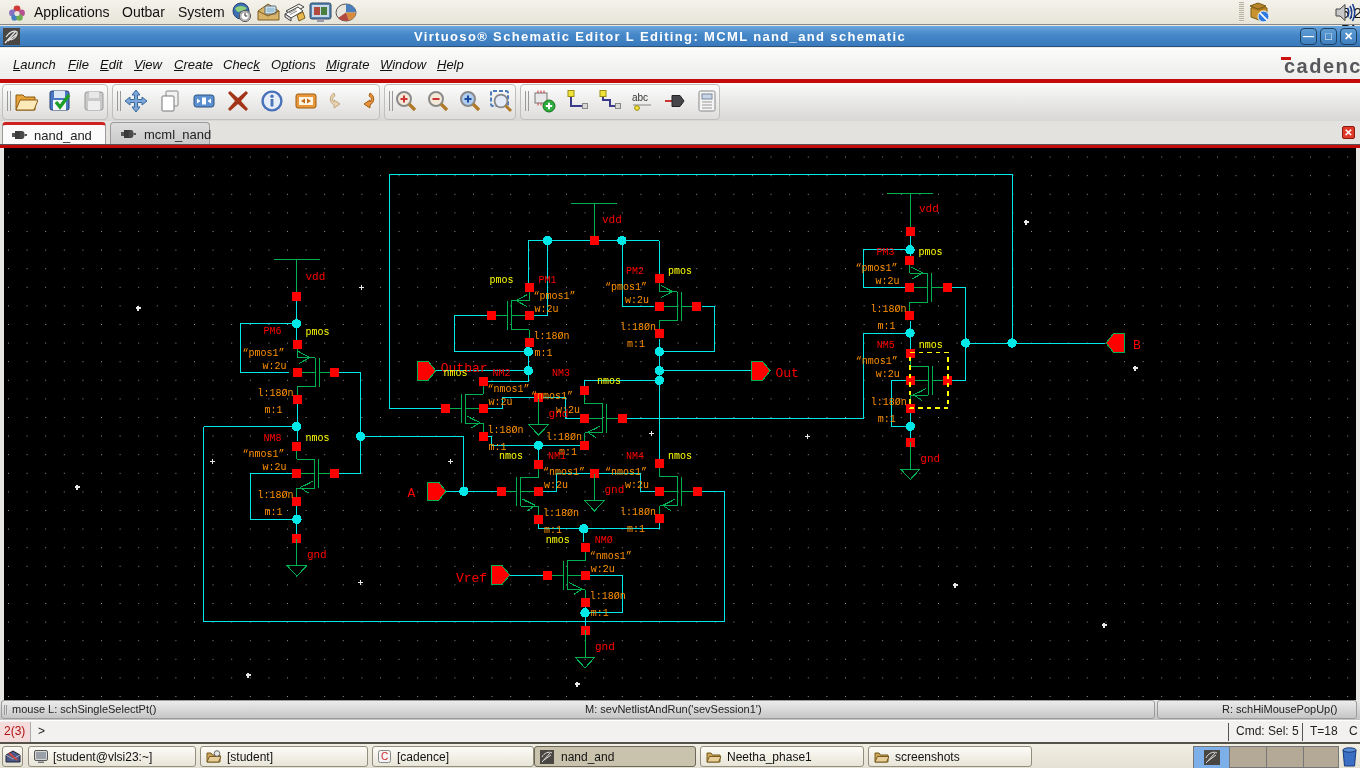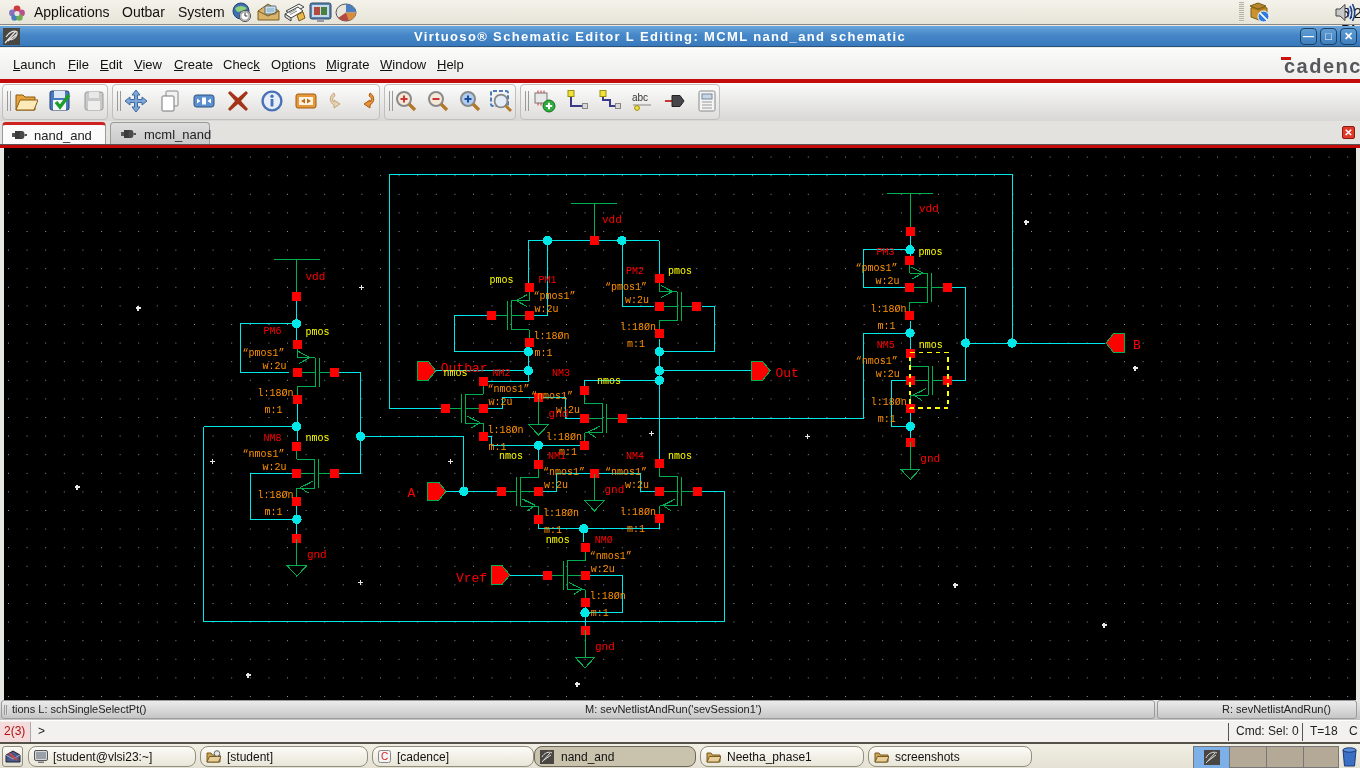--- a/index.html
+++ b/index.html
@@ -7,21 +7,21 @@
 #page{position:relative;width:1360px;height:768px;background:#ece9e0;}
 
 #panel{position:absolute;left:0;top:0;width:1360px;height:25px;background:linear-gradient(#f4f2ea,#e7e4d8);border-bottom:1px solid #888;}
 #panel .ptxt{position:absolute;top:4px;font-size:14px;color:#111;}
 
 #titlebar{position:absolute;left:0;top:26px;width:1360px;height:21px;background:linear-gradient(#6ca6dd,#4587c8 45%,#3a7abc);border-bottom:1px solid #26527f;}
 #titletxt{position:absolute;left:0;top:3px;width:1320px;text-align:center;font-size:13px;font-weight:bold;color:#fff;letter-spacing:1.35px;}
 .winbtn{position:absolute;top:2px;width:17px;height:17px;border:1px solid #1e415f;border-radius:4px;background:linear-gradient(#5e9cd4,#3f7fc0);color:#fff;font-size:11px;font-weight:bold;text-align:center;line-height:15px;}
 
 #menubar{position:absolute;left:0;top:48px;width:1360px;height:31px;background:linear-gradient(#fbfbfa,#ededec);border-top:1px solid #fff;}
-#menubar .mi{position:absolute;top:8px;font-size:13px;color:#111;}
+#menubar .mi{position:absolute;top:8px;font-size:13px;color:#111;font-style:italic;}
 #menubar .mi u{text-decoration:underline;}
 #redline1{position:absolute;left:0;top:79px;width:1360px;height:4px;background:#c40a0a;}
 
 #toolbar{position:absolute;left:0;top:83px;width:1360px;height:38px;background:linear-gradient(#fafafa,#d8d7d5);}
 .tgroup{position:absolute;top:1px;height:36px;background:linear-gradient(#fcfcfc,#dedddb);border:1px solid #c0bfbc;border-radius:4px;}
 .thandle{position:absolute;top:8px;width:4px;height:20px;border-left:1px solid #999;border-right:1px solid #999;}
 .ticon{position:absolute;top:6px;width:24px;height:24px;}
 
 #tabbar{position:absolute;left:0;top:121px;width:1360px;height:23px;background:#e4e2df;}
 .tab{position:absolute;top:1px;height:22px;border:1px solid #9a9a9a;border-bottom:none;border-radius:4px 4px 0 0;font-size:13px;color:#222;}
@@ -29,21 +29,21 @@
 
 #canvas{position:absolute;left:0;top:148px;width:1360px;height:552px;background:#e8e6e3;}
 #cv{position:absolute;left:0;top:0;}
 
 #statusbar{position:absolute;left:0;top:700px;width:1360px;height:20px;background:linear-gradient(#e8e8e8,#c2c2c2);font-size:11px;color:#222;}
 .sseg{position:absolute;top:0px;height:19px;background:linear-gradient(#ececec,#c6c6c6);border:1px solid #9b9b9b;border-radius:3px;}
 
 #cmdline{position:absolute;left:0;top:720px;width:1360px;height:22px;background:#f2f1ef;border-top:1px solid #fff;font-size:12px;color:#222;}
 
 #taskbar{position:absolute;left:0;top:742px;width:1360px;height:26px;background:linear-gradient(#f1eee3,#e5e2d4);border-top:2px solid #55524a;}
-.tbtn{position:absolute;top:2px;height:21px;background:linear-gradient(#fcfbf6,#e8e5d8);border:1px solid #928f7e;border-radius:8px;font-size:12px;color:#111;}
+.tbtn{position:absolute;top:2px;height:21px;background:linear-gradient(#fcfbf6,#e8e5d8);border:1px solid #928f7e;border-radius:3px;font-size:12px;color:#111;}
 </style>
 </head>
 <body>
 <div id="page">
   <div id="panel">
     <svg style="position:absolute;left:7px;top:3px" width="20" height="20" viewBox="0 0 20 20">
       <circle cx="10" cy="6" r="3.4" fill="#cf3b3b"></circle>
         <circle cx="5.5" cy="10" r="3.4" fill="#8a6fc0"></circle>
       <circle cx="14.5" cy="10" r="3.4" fill="#b8518f"></circle>
         <circle cx="7.5" cy="14.5" r="3.2" fill="#4a7fbf"></circle>
@@ -512,31 +512,31 @@
 <text x="875.8" y="377.3" fill="#ff9100" font-size="10">w:2u</text>
 <text x="870.8" y="404.8" fill="#ff9100" font-size="10">l:18Øn</text>
 <text x="877.8" y="421.8" fill="#ff9100" font-size="10">m:1</text>
 </g>
 </svg>
     </div>
   <div id="statusbar">
     <div class="sseg" style="left:1px;width:1154px"></div>
     <div class="sseg" style="left:1157px;width:200px"></div>
     <div style="position:absolute;left:4px;top:5px;width:4px;height:10px;background:repeating-linear-gradient(90deg,#999 0 1px,#ddd 1px 2px)"></div>
-    <span style="position:absolute;left:12px;top:3px">tions L: schSingleSelectPt()</span>
+    <span style="position:absolute;left:12px;top:3px">mouse L: schSingleSelectPt()</span>
     <span style="position:absolute;left:585px;top:3px">M: sevNetlistAndRun('sevSession1')</span>
-    <span style="position:absolute;left:1222px;top:3px">R: sevNetlistAndRun()</span>
+    <span style="position:absolute;left:1222px;top:3px">R: schHiMousePopUp()</span>
   </div>
   <div id="cmdline">
     <div style="position:absolute;left:0;top:1px;width:31px;height:20px;background:#f5dcdc;border-right:1px solid #aaa;"></div>
     <span style="position:absolute;left:4px;top:3px;color:#b01010;">2(3)</span>
     <span style="position:absolute;left:38px;top:3px;">&gt;</span>
     <div style="position:absolute;left:1228px;top:2px;width:1px;height:18px;background:#555;"></div>
     <div style="position:absolute;left:1302px;top:2px;width:1px;height:18px;background:#555;"></div>
-    <span style="position:absolute;left:1236px;top:3px;">Cmd: Sel: 0</span>
+    <span style="position:absolute;left:1236px;top:3px;">Cmd: Sel: 5</span>
     <span style="position:absolute;left:1310px;top:3px;">T=18</span>
     <span style="position:absolute;left:1349px;top:3px;">C</span>
   </div>
   <div id="taskbar">
     <div style="position:absolute;left:2px;top:2px;width:21px;height:21px;background:linear-gradient(#fcfbf6,#e0ddd0);border:1px solid #928f7e;border-radius:3px;">
       <svg style="position:absolute;left:2px;top:3px" width="16" height="14" viewBox="0 0 16 14">
           <path d="M1 5 L8 1 L15 5 L15 12 L1 12z" fill="#4a5a8a" stroke="#223"></path>
           <path d="M1 5 L8 9 L15 5" fill="none" stroke="#aab"></path>
           <path d="M4 3 L12 10" stroke="#c44" stroke-width="2"></path>
         </svg>

